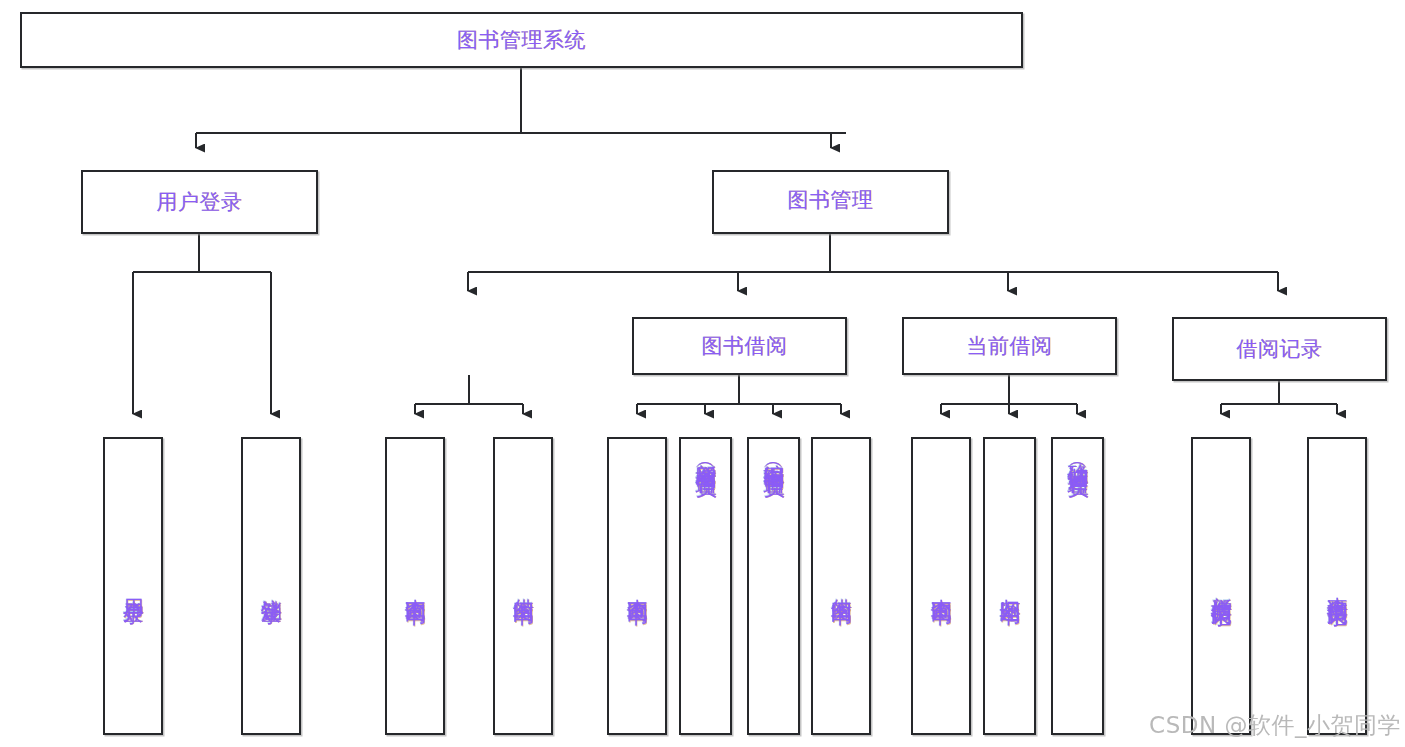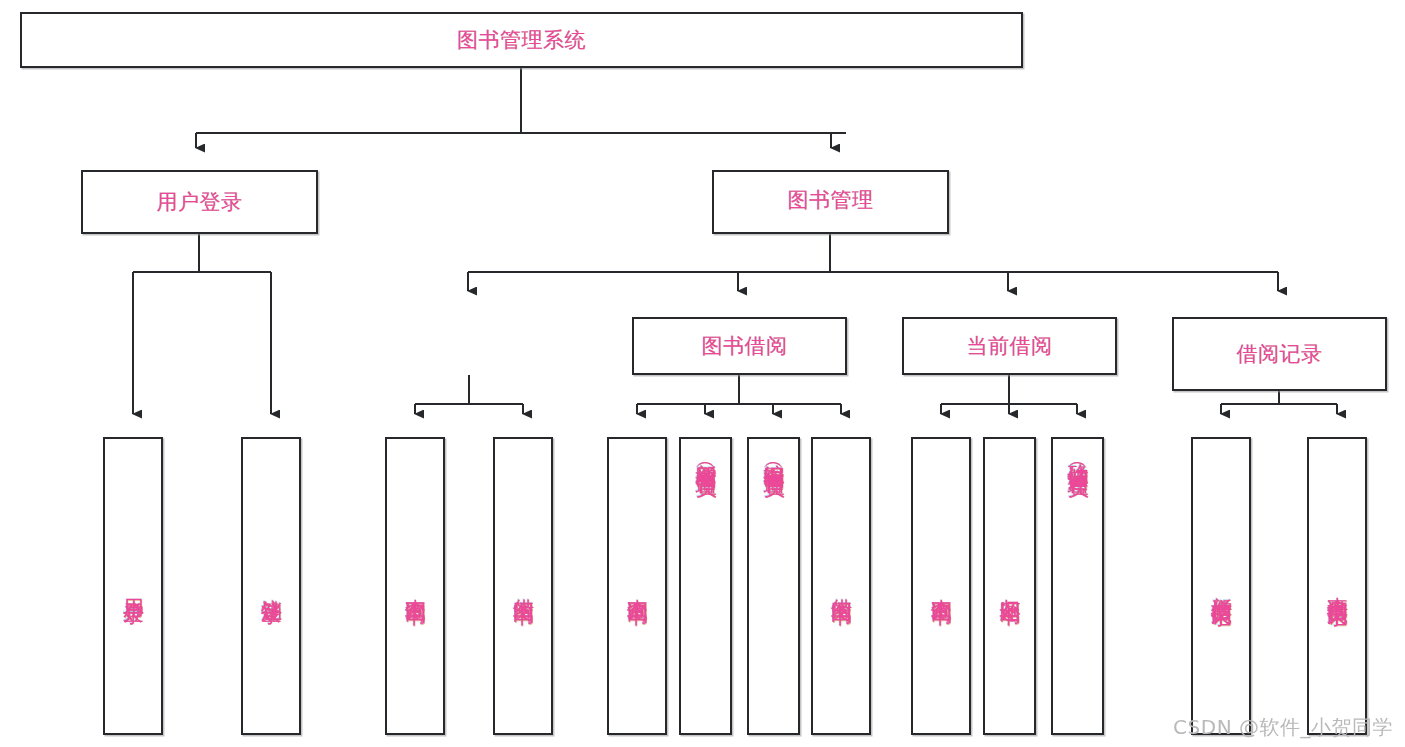--- a/index.html
+++ b/index.html
@@ -30,21 +30,21 @@
     box-sizing: border-box;
     background: #ffffff;
     border: 2px solid #26282b;
     box-shadow: 1.5px 1.5px 0 0 rgba(150,150,150,0.55);
     display: flex;
     align-items: center;
     justify-content: center;
     overflow: hidden;
   }
   .node-label {
-    color: #ec4899;
+    color: #8b5cf6;
     font-size: 21px;
     line-height: 1.28;
     letter-spacing: 0.5px;
     white-space: nowrap;
     text-shadow: 0.4px 0.4px 0 rgba(205,140,80,0.55), -0.4px -0.4px 0 rgba(120,170,225,0.45);
   }
   .node-box.vertical {
     align-items: flex-start;
     justify-content: center;
     padding-top: 8px;
@@ -56,24 +56,24 @@
     font-size: 21px;
     letter-spacing: 2px;
     line-height: 1;
   }
   .node-box.vcenter {
     align-items: center;
     padding-top: 0;
   }
   #watermark {
     position: absolute;
-    right: 12px;
+    right: 4px;
     bottom: 6px;
     color: #b9b9b9;
-    font-size: 20px;
+    font-size: 23px;
     letter-spacing: 0.5px;
     white-space: nowrap;
     user-select: none;
     pointer-events: none;
   }
 </style>
 </head>
 <body>
 
 <div id="diagram-root">
@@ -142,21 +142,21 @@
 
 
   <div class="node-box" style="left:632px; top:317px; width:215px; height:58px;padding-left:10px;">
     <span class="node-label">图书借阅</span>
   </div>
 
   <div class="node-box" style="left:902px; top:317px; width:215px; height:58px;text-align:center;">
     <span class="node-label">当前借阅</span>
   </div>
 
-  <div class="node-box" style="left:1172px; top:317px; width:215px; height:74px;">
+  <div class="node-box" style="left:1172px; top:317px; width:215px; height:64px;">
     <span class="node-label">借阅记录</span>
   </div>
 
   <div class="node-box vertical vcenter" style="left:103px; top:437px; width:60px; height:298px;">
     <span class="node-label">用户登录</span>
   </div>
 
   <div class="node-box vertical vcenter" style="left:241px; top:437px; width:60px; height:298px;">
     <span class="node-label">注销登录</span>
   </div>

